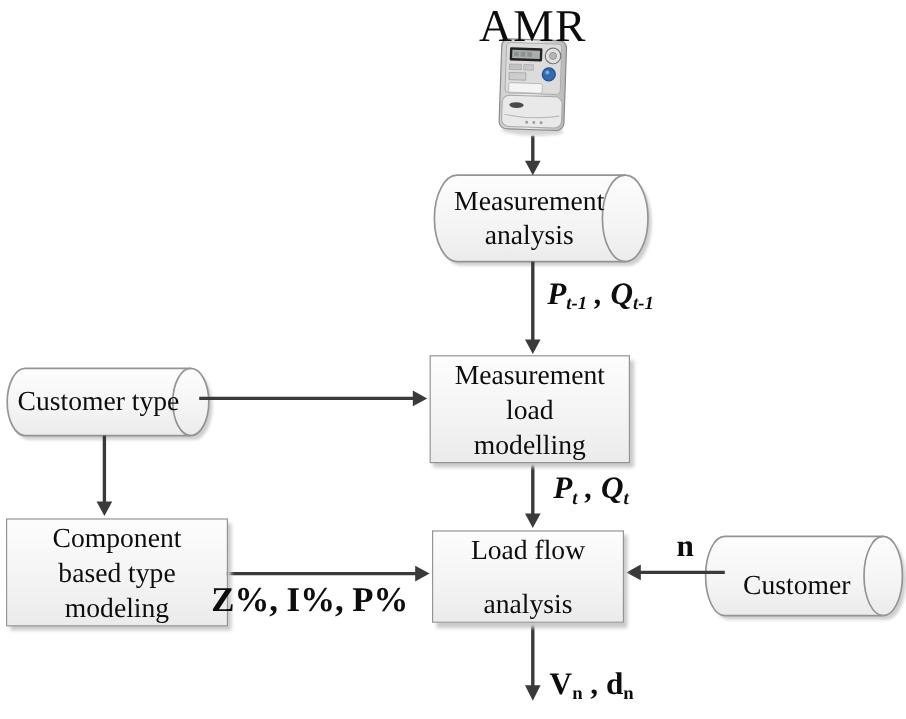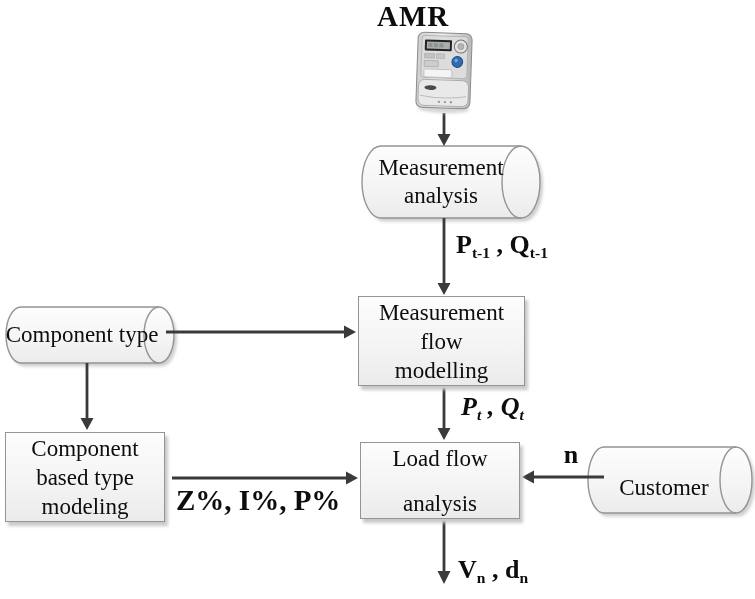--- a/index.html
+++ b/index.html
@@ -22,21 +22,21 @@
   .clabel{
     position:absolute;display:flex;flex-direction:column;justify-content:center;align-items:center;
   }
   .clabel .bline{font-size:23px;line-height:28px;white-space:nowrap;}
   
   .elabel{
     position:absolute;font-weight:bold;font-size:26px;line-height:30px;white-space:nowrap;
   }
   .elabel sub{font-size:0.6em;line-height:0;vertical-align:-0.3em;letter-spacing:0;}
   .title{
-    position:absolute;font-weight:bold;font-size:29px;letter-spacing:1px;
+    position:absolute;font-weight:normal;font-size:38px;text-align:center;letter-spacing:1px;
   }
   .zip{font-size:29px;}
 </style>
 </head>
 <body>
 
 <div class="stage">
 
   <svg class="layer" width="755" height="599" viewBox="0 0 755 599">
     <defs>
@@ -137,51 +137,51 @@
       <ellipse cx="16" cy="55" rx="6" ry="2.4" fill="#4a4a4a"></ellipse>
       <path d="M6 63 Q 29 67 52 63" stroke="#bcbcbc" stroke-width="1" fill="none"></path>
       <circle cx="25" cy="69" r="1.2" fill="#9a9a9a"></circle>
       <circle cx="31" cy="69" r="1.2" fill="#9a9a9a"></circle>
       <circle cx="37" cy="69" r="1.2" fill="#9a9a9a"></circle>
     </g>
   </svg>
 
   <div class="pbox" style="left:358px;top:296px;width:167px;height:90px;">
     <div class="bline">Measurement</div>
-    <div class="bline">flow</div>
+    <div class="bline">load</div>
     <div class="bline">modelling</div>
   </div>
 
-  <div class="pbox" style="left:5px;top:432px;width:160px;height:90px;">
+  <div class="pbox" style="left:5px;top:432px;width:185px;height:90px;">
     <div class="bline">Component</div>
     <div class="bline">based type</div>
     <div class="bline">modeling</div>
   </div>
 
   <div class="pbox" style="left:360px;top:442px;width:160px;height:77px;gap:16px;">
     <div class="bline">Load flow</div>
     <div class="bline">analysis</div>
   </div>
 
   <div class="clabel" style="left:362px;top:146px;width:158px;height:72px;">
     <div class="bline">Measurement</div>
     <div class="bline">analysis</div>
   </div>
 
   <div class="clabel" style="left:6px;top:307px;width:152px;height:56px;">
-    <div class="bline">Component type</div>
+    <div class="bline">Customer type</div>
   </div>
 
   <div class="clabel" style="left:590px;top:447px;width:148px;height:82px;">
     <div class="bline">Customer</div>
   </div>
 
   <div class="title" style="left:377px;top:0px;width:134px;">AMR</div>
 
-  <div class="elabel" style="left:456px;top:230px;"><span>P</span><sub>t-1</sub><span> , </span><span>Q</span><sub>t-1</sub></div>
+  <div class="elabel" style="left:456px;top:230px;font-style:italic;"><span>P</span><sub>t-1</sub><span> , </span><span>Q</span><sub>t-1</sub></div>
 
   <div class="elabel" style="left:461px;top:392px;font-style:italic;"><span>P</span><sub>t</sub><span> , </span><span>Q</span><sub>t</sub></div>
 
   <div class="elabel zip" style="left:176px;top:485px;">Z%, I%, P%</div>
 
   <div class="elabel" style="left:558px;top:440px;width:26px;text-align:center;">n</div>
 
 
   <div class="elabel" style="left:458px;top:555px;"><span>V</span><sub>n</sub><span> , </span><span>d</span><sub>n</sub></div>
 

